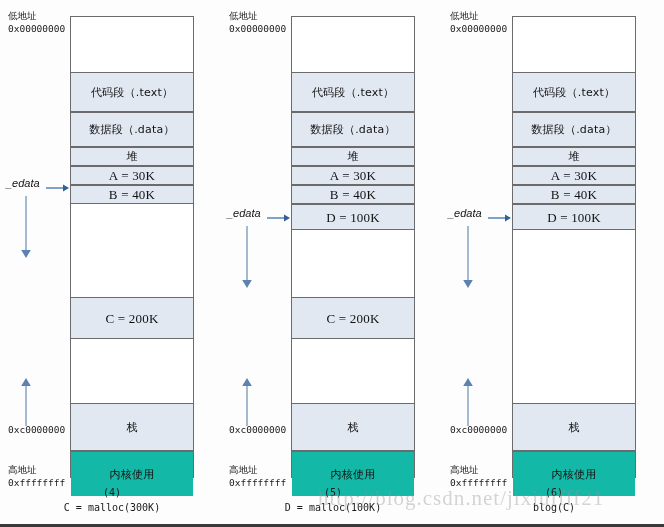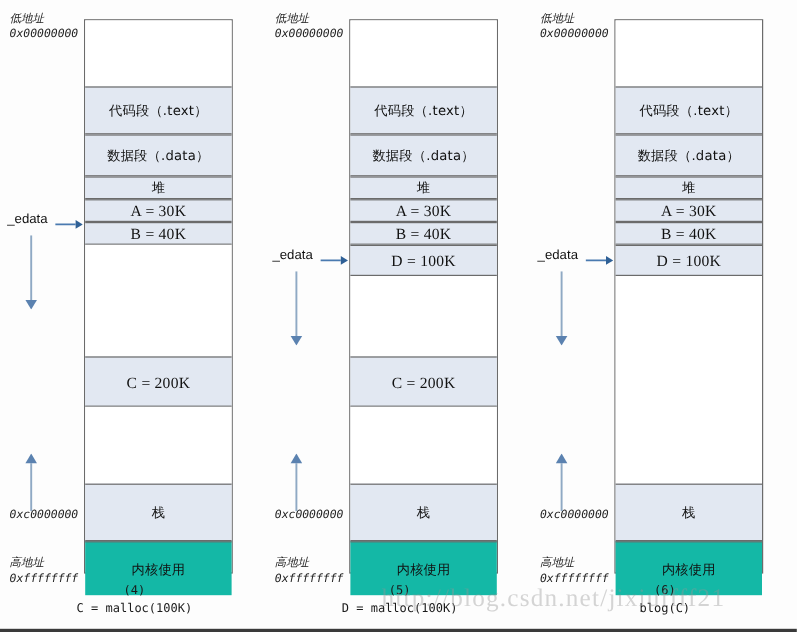--- a/index.html
+++ b/index.html
@@ -68,33 +68,33 @@
   .seg.cjk { font-family: "DejaVu Sans", "Liberation Sans", sans-serif; font-size: 11px; justify-content: center; }
 
   
   .sidelabel {
     position: absolute;
     font-family: "DejaVu Sans Mono", "Liberation Mono", monospace;
     font-size: 9.5px;
     color: #222;
     white-space: nowrap;
     line-height: 1.35;
-    font-style: italic;
   }
   .sidelabel .cjk {
     font-family: "DejaVu Sans", "Liberation Sans", sans-serif;
     font-size: 9.5px;
     display: block;
   }
   .edata {
     position: absolute;
     font-family: "Liberation Sans", "DejaVu Sans", sans-serif;
     font-size: 11px;
     color: #111;
     white-space: nowrap;
+    font-style: italic;
   }
 
   
   .arrow-h { position: absolute; }
   .arrow-v { position: absolute; }
 
   
   .caption {
     position: absolute;
     width: 180px;
@@ -172,21 +172,21 @@
           <polygon points="23,5 17,1.4 17,8.6" fill="#2f6096"></polygon>
         </svg></div>
       <div class="arrow-v" style="left:20px;top:196px"><svg width="12" height="62" viewBox="0 0 12 62">
           <line x1="6" y1="0" x2="6" y2="54" stroke="#8fa9c4" stroke-width="1.6"></line>
           <polygon points="6,62 1.2,54 10.8,54" fill="#5b82b0"></polygon>
         </svg></div>
       <div class="arrow-v" style="left:20px;top:378px"><svg width="12" height="48" viewBox="0 0 12 48">
           <line x1="6" y1="8" x2="6" y2="48" stroke="#8fa9c4" stroke-width="1.6"></line>
           <polygon points="6,0 1.2,8 10.8,8" fill="#5b82b0"></polygon>
         </svg></div>
-      <div class="caption" style="left:22px;top:486px"><span class="num">(4)</span><span>C = malloc(100K)</span></div>
+      <div class="caption" style="left:22px;top:486px"><span class="num">(4)</span><span>C = malloc(300K)</span></div>
     </div>
   <div class="col col-2">
       <div class="memmap">
         <div class="seg empty" style="top:0px;height:55px">
           <span></span>
         </div>
         <div class="seg filled cjk" style="top:55px;height:40px">
           <span>代码段（.text）</span>
         </div>
         <div class="seg filled cjk" style="top:95px;height:35px">

